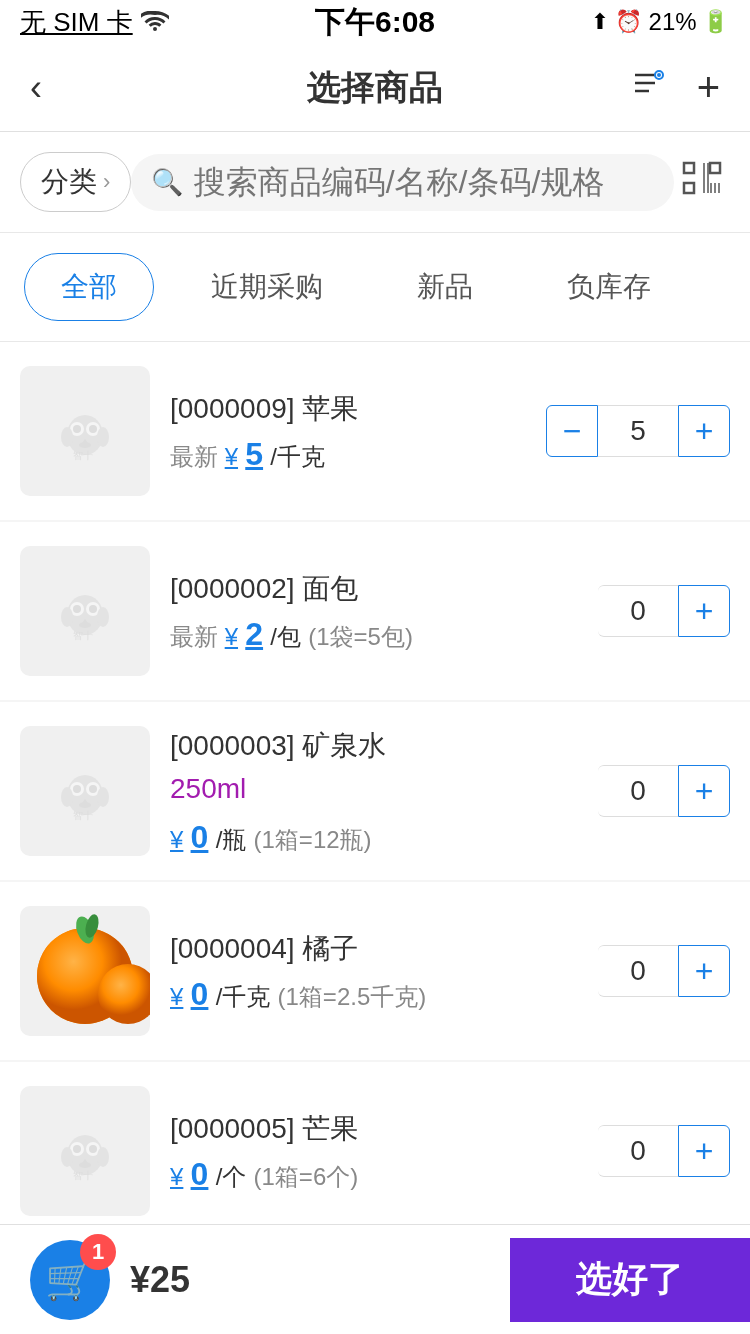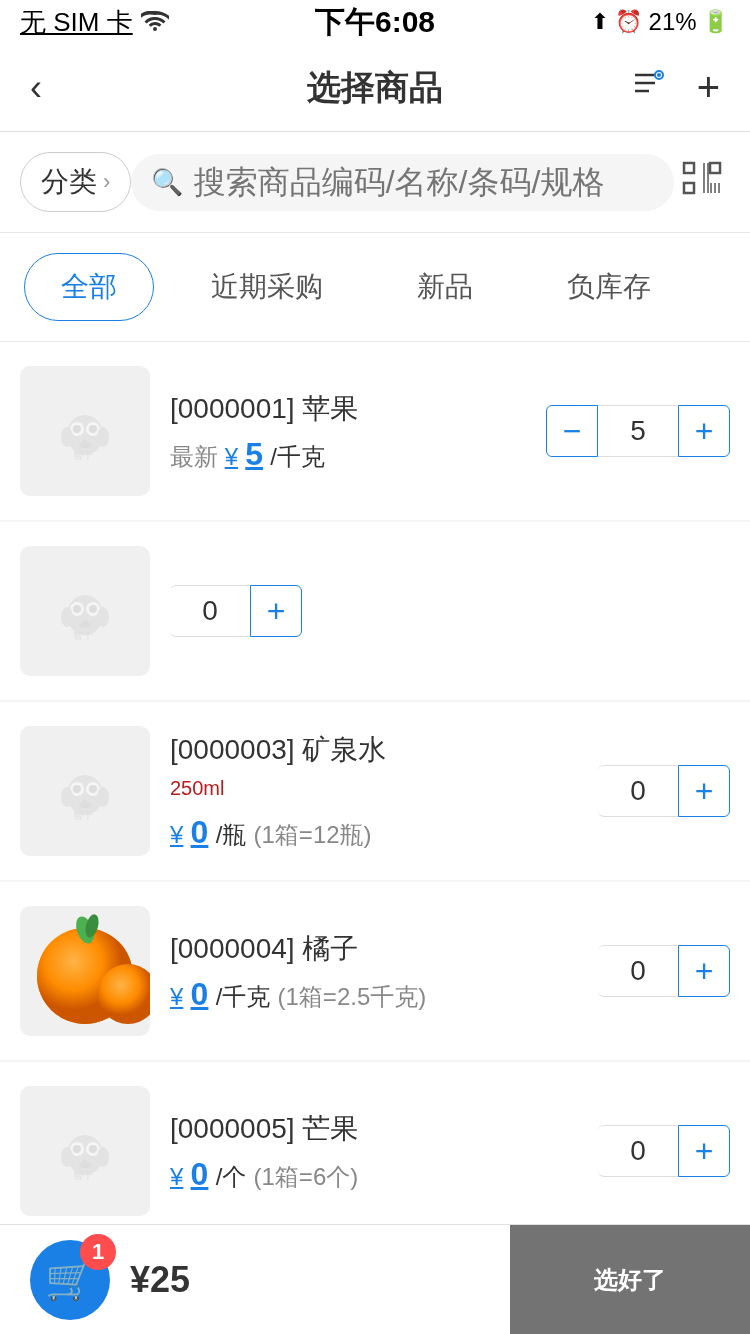--- a/index.html
+++ b/index.html
@@ -191,22 +191,22 @@
       flex: 1;
       min-width: 0;
     }
     .product-name {
       font-size: 28px;
       color: #333;
       font-weight: 500;
       margin-bottom: 8px;
     }
     .product-spec {
-      font-size: 20px;
-      color: #b91c1c;
+      font-size: 28px;
+      color: #a21caf;
       margin-bottom: 14px;
     }
     .product-price {
       font-size: 26px;
       color: #333;
     }
     .price-label {
       color: #888;
       font-size: 24px;
     }
@@ -330,24 +330,24 @@
       justify-content: center;
       font-weight: 700;
     }
     .cart-total {
       font-size: 36px;
       font-weight: 700;
       color: #333;
     }
     .confirm-btn {
       width: 240px;
-      height: 110px;
-      background: #737373;
+      height: 84px;
+      background: #6d28d9;
       color: #fff;
-      font-size: 24px;
+      font-size: 36px;
       font-weight: 600;
       display: flex;
       align-items: center;
       justify-content: center;
       cursor: pointer;
       border: none;
       outline: none;
     }
 
     
@@ -437,21 +437,21 @@
       <circle cx="38" cy="28" r="4" fill="#bbb"></circle>
       <ellipse cx="30" cy="44" rx="6" ry="3" fill="#bbb"></ellipse>
       <polygon points="30,38 27,42 33,42" fill="#bbb"></polygon>
       <ellipse cx="12" cy="36" rx="6" ry="10" fill="#ccc"></ellipse>
       <ellipse cx="48" cy="36" rx="6" ry="10" fill="#ccc"></ellipse>
       <text x="18" y="58" font-size="10" fill="#bbb" font-family="sans-serif">智十</text>
     </svg>
   </div>
       </div>
     <div class="product-info">
-      <div class="product-name">[0000001] 苹果</div>
+      <div class="product-name">[0000009] 苹果</div>
 
       <div class="product-price"><span class="price-label">最新 </span>
       <span class="price-yuan">¥</span>
       <span class="price-amount">5</span>
       <span class="price-unit">/千克</span>
       <span class="price-sub"></span></div>
     </div>
     <div class="qty-control">
       <button class="qty-btn qty-btn-minus">−</button>
       <input class="qty-input" value="5" type="text" style="">
@@ -468,20 +468,29 @@
       <circle cx="22" cy="28" r="4" fill="#bbb"></circle>
       <circle cx="38" cy="28" r="4" fill="#bbb"></circle>
       <ellipse cx="30" cy="44" rx="6" ry="3" fill="#bbb"></ellipse>
       <polygon points="30,38 27,42 33,42" fill="#bbb"></polygon>
       <ellipse cx="12" cy="36" rx="6" ry="10" fill="#ccc"></ellipse>
       <ellipse cx="48" cy="36" rx="6" ry="10" fill="#ccc"></ellipse>
       <text x="18" y="58" font-size="10" fill="#bbb" font-family="sans-serif">智十</text>
     </svg>
   </div>
       </div>
+    <div class="product-info">
+      <div class="product-name">[0000002] 面包</div>
+
+      <div class="product-price"><span class="price-label">最新 </span>
+      <span class="price-yuan">¥</span>
+      <span class="price-amount">2</span>
+      <span class="price-unit">/包</span>
+      <span class="price-sub">(1袋=5包)</span></div>
+    </div>
     <div class="qty-control">
       <input class="qty-input" value="0" type="text" style="border-radius: 6px 0px 0px 6px; border-right: none;">
       <button class="qty-btn qty-btn-plus">+</button>
     </div>
   </div>
     <div class="product-item">
     <div class="product-img">
         <div class="product-img-placeholder">
     <svg class="owl-svg" viewBox="0 0 60 60" xmlns="http://www.w3.org/2000/svg">
       <ellipse cx="30" cy="34" rx="18" ry="20" fill="#ccc"></ellipse>

